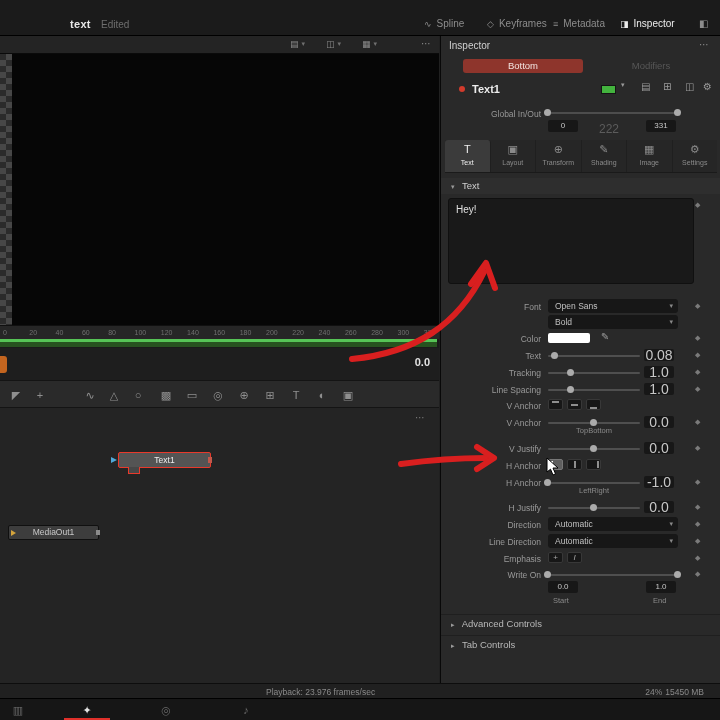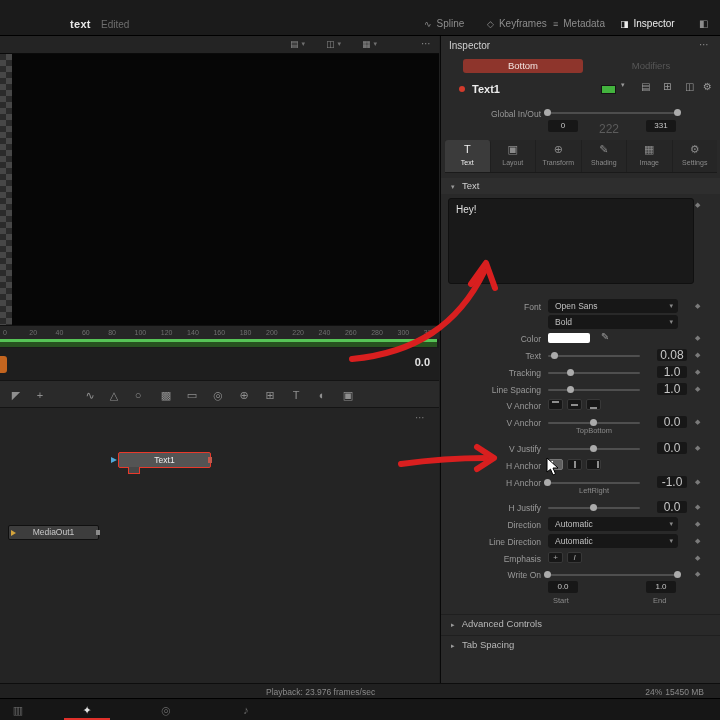--- a/index.html
+++ b/index.html
@@ -78,21 +78,21 @@
   .cat-tab.active { background:#3b3b3b; color:#efefef; border-radius:3px 3px 0 0; }
 
   .sect-bar { position:absolute; left:0; top:142px; width:280px; height:16px; background:#2e2e2e; font-size:9.5px; color:#d0d0d0; line-height:16px; }
   .sect-bar .ar { margin:0 5px 0 10px; font-size:7px; color:#9a9a9a; }
 
   .textbox { position:absolute; left:7px; top:162px; width:246px; height:86px; background:#191919; border:1px solid #101010; border-radius:3px; font-size:10px; color:#e0e0e0; padding:5px 7px; }
   .textbox-diamond { position:absolute; left:254px; top:165px; font-size:7px; color:#7a7a7a; }
 
   .prow { position:absolute; left:0; width:280px; height:14px; }
   .plabel { position:absolute; left:0; top:2px; width:100px; text-align:right; font-size:8.5px; color:#999; }
-  .pfield { position:absolute; left:216px; top:0; width:30px; height:12px; background:#171717; border-radius:2px; font-size:12px; color:#c7c7c7; text-align:center; line-height:12px; }
+  .pfield { position:absolute; left:203px; top:0; width:30px; height:12px; background:#171717; border-radius:2px; font-size:14px; color:#c7c7c7; text-align:center; line-height:12px; }
   .pdiamond { position:absolute; left:254px; top:2px; font-size:7px; color:#7a7a7a; }
   .pslider { position:absolute; left:107px; top:6px; width:92px; height:2px; background:#4f4f4f; border-radius:1px; }
   .pslider.wide { width:130px; }
   .phandle { position:absolute; top:-3px; width:7px; height:7px; margin-left:-4px; border-radius:50%; background:#ababab; }
   .pdrop { position:absolute; left:107px; top:-1px; width:130px; height:14px; background:#171717; border-radius:3px; font-size:8.5px; color:#c0c0c0; line-height:14px; padding-left:7px; }
   .pdrop .dd { position:absolute; right:5px; top:0; font-size:7px; color:#8a8a8a; }
   .color-swatch { position:absolute; left:107px; top:1px; width:42px; height:10px; background:#fff; border-radius:2px; }
   .pencil { position:absolute; left:160px; top:-1px; font-size:10px; color:#9a9a9a; }
   .anchor-btn { position:absolute; top:0; width:15px; height:11px; background:#171717; border:1px solid #383838; border-radius:2px; }
   .anchor-btn .bar { position:absolute; background:#8f8f8f; }
@@ -441,21 +441,21 @@
       <span class="wo-lab" style="left:212px">End</span>
       <span class="pdiamond">◆</span>
     </div>
 
     <div class="coll-row" style="top:578px">
       <span class="ar">▸</span>
       <span>Advanced Controls</span>
     </div>
     <div class="coll-row" style="top:599px">
       <span class="ar">▸</span>
-      <span>Tab Spacing</span>
+      <span>Tab Controls</span>
     </div>
   </div>
 
   <div class="statusbar">
     <span class="playback-label">Playback: 23.976 frames/sec</span>
     <div class="usage">
       <span>24%</span>
       <span>15450 MB</span>
     </div>
   </div>

